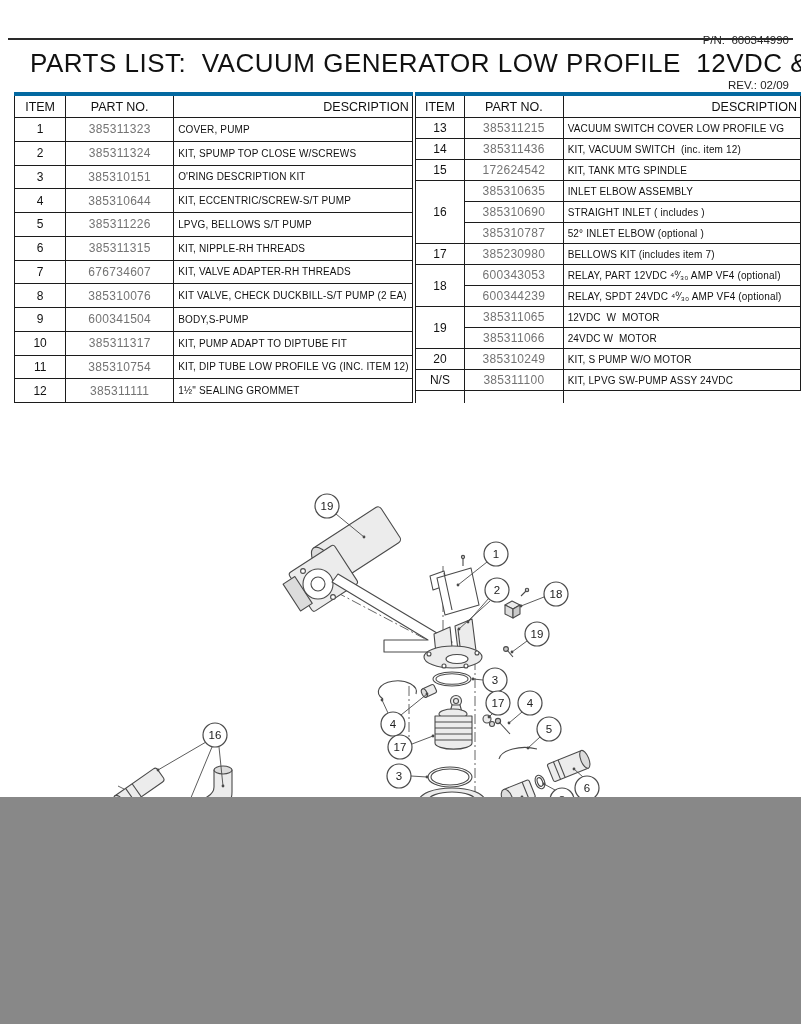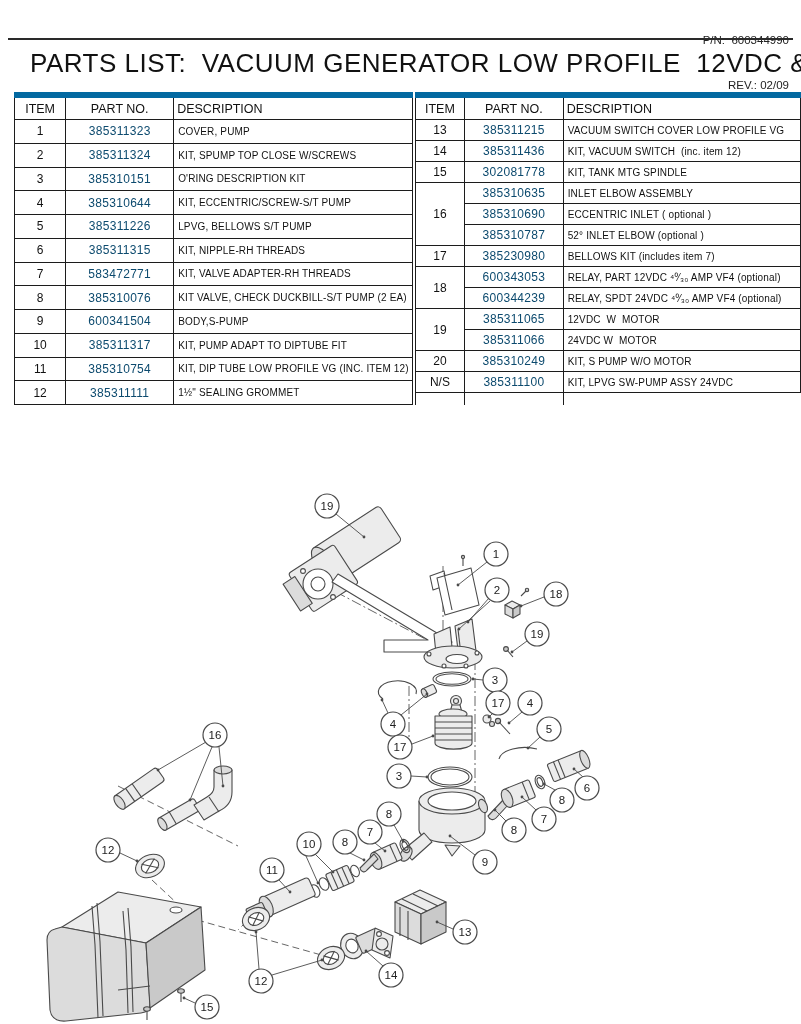--- a/index.html
+++ b/index.html
@@ -1,33 +1,33 @@
 <!DOCTYPE html>
 <html><head>
 <meta charset="utf-8">
 <style>
   html,body{margin:0;padding:0;background:#888;}
-  .page{position:relative;width:801px;height:1024px;background:#ffffff;margin:0 auto;
+  .page{position:relative;width:801px;height:797px;background:#ffffff;margin:0 auto;
         font-family:"Liberation Sans", sans-serif;overflow:hidden;}
   .hdr{position:absolute;top:3px;right:12px;text-align:right;font-size:11.5px;color:#222;
        line-height:15px;white-space:pre;z-index:2;}
   .toprule{position:absolute;left:8px;right:8px;top:38px;height:2px;background:#2a2a2a;z-index:2;}
   .title{position:absolute;left:30px;top:48px;right:8px;font-size:26px;color:#111;
          letter-spacing:.5px;white-space:pre;z-index:2;}
   .tables{position:absolute;left:14px;top:92px;display:flex;gap:2px;z-index:2;}
   table{border-collapse:collapse;table-layout:fixed;}
   td,th{border:1.4px solid #1c1c1c;padding:0 3px;overflow:hidden;}
   th{height:21px;font-size:12.5px;font-weight:normal;color:#111;}
   th.c-item,th.c-part{text-align:center;}
-  th.c-desc{text-align:left;}
+  th.c-desc{text-align:right;}
   td{height:20px;}
   td.c-item{text-align:center;font-size:12px;color:#111;}
-  td.c-part{text-align:center;font-size:12px;color:#0c4a6e;letter-spacing:.3px;}
+  td.c-part{text-align:center;font-size:12px;color:#737373;letter-spacing:.3px;}
   td.c-desc{font-size:10px;color:#111;white-space:pre;letter-spacing:.15px;padding-left:4px;}
-  thead th{border-top:6px solid #0369a1;margin-left:46px;}
+  thead th{border-top:4px solid #0369a1;margin-left:46px;}
   tr.stub-row td{border:none;border-left:1.4px solid #1c1c1c;height:12px;}
   svg.diagram{position:absolute;left:0;top:0;z-index:1;}
   .part{stroke:#4a4a4a;stroke-width:1.1;stroke-linejoin:round;}
   .fw{fill:#ffffff;} .fl{fill:#ececec;} .fm{fill:#dcdcdc;} .fd{fill:#c9c9c9;} .fn{fill:none;}
   .cl{stroke:#555;stroke-width:.9;fill:none;stroke-dasharray:10 3 2 3;}
   .dl{stroke:#555;stroke-width:.9;fill:none;stroke-dasharray:7 4;}
 </style>
 </head>
 <body>
 
@@ -80,21 +80,21 @@
             <td class="c-part">385311226</td>
             <td class="c-desc">LPVG, BELLOWS S/T PUMP</td>
           </tr>
           <tr>
             <td class="c-item">6</td>
             <td class="c-part">385311315</td>
             <td class="c-desc">KIT, NIPPLE-RH THREADS</td>
           </tr>
           <tr>
             <td class="c-item">7</td>
-            <td class="c-part">583472771</td>
+            <td class="c-part">676734607</td>
             <td class="c-desc">KIT, VALVE ADAPTER-RH THREADS</td>
           </tr>
           <tr>
             <td class="c-item">8</td>
             <td class="c-part">385310076</td>
             <td class="c-desc">KIT VALVE, CHECK DUCKBILL-S/T PUMP (2 EA)</td>
           </tr>
           <tr>
             <td class="c-item">9</td>
             <td class="c-part">600341504</td>
@@ -137,31 +137,31 @@
             <td class="c-part">385311215</td>
             <td class="c-desc">VACUUM SWITCH COVER LOW PROFILE VG</td>
           </tr>
           <tr>
             <td class="c-item">14</td>
             <td class="c-part">385311436</td>
             <td class="c-desc">KIT, VACUUM SWITCH  (inc. item 12)</td>
           </tr>
           <tr>
             <td class="c-item">15</td>
-            <td class="c-part">302081778</td>
+            <td class="c-part">172624542</td>
             <td class="c-desc">KIT, TANK MTG SPINDLE</td>
           </tr>
           <tr>
             <td class="c-item" rowspan="3">16</td>
             <td class="c-part">385310635</td>
             <td class="c-desc">INLET ELBOW ASSEMBLY</td>
           </tr>
           <tr>
             <td class="c-part">385310690</td>
-            <td class="c-desc">ECCENTRIC INLET ( optional )</td>
+            <td class="c-desc">STRAIGHT INLET ( includes )</td>
           </tr>
           <tr>
             <td class="c-part">385310787</td>
             <td class="c-desc">52° INLET ELBOW (optional )</td>
           </tr>
           <tr>
             <td class="c-item">17</td>
             <td class="c-part">385230980</td>
             <td class="c-desc">BELLOWS KIT (includes item 7)</td>
           </tr>

